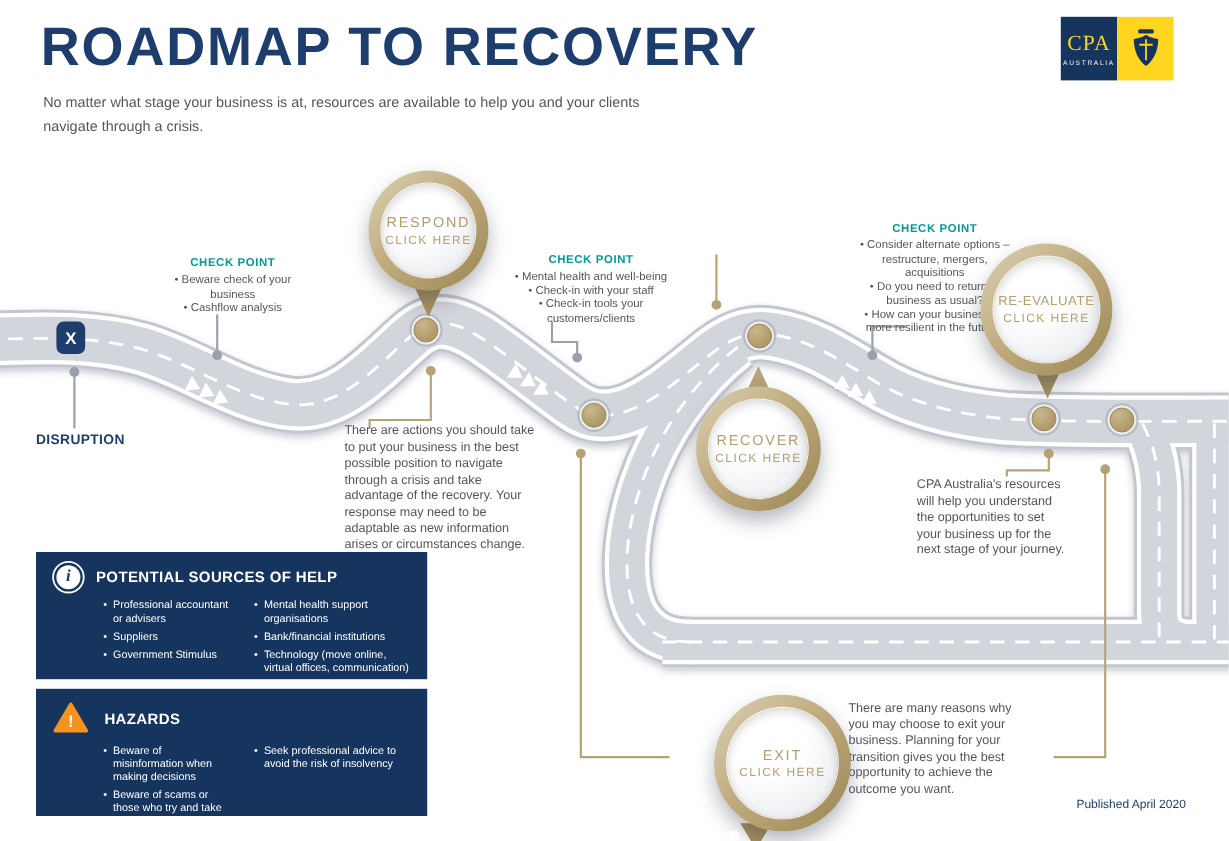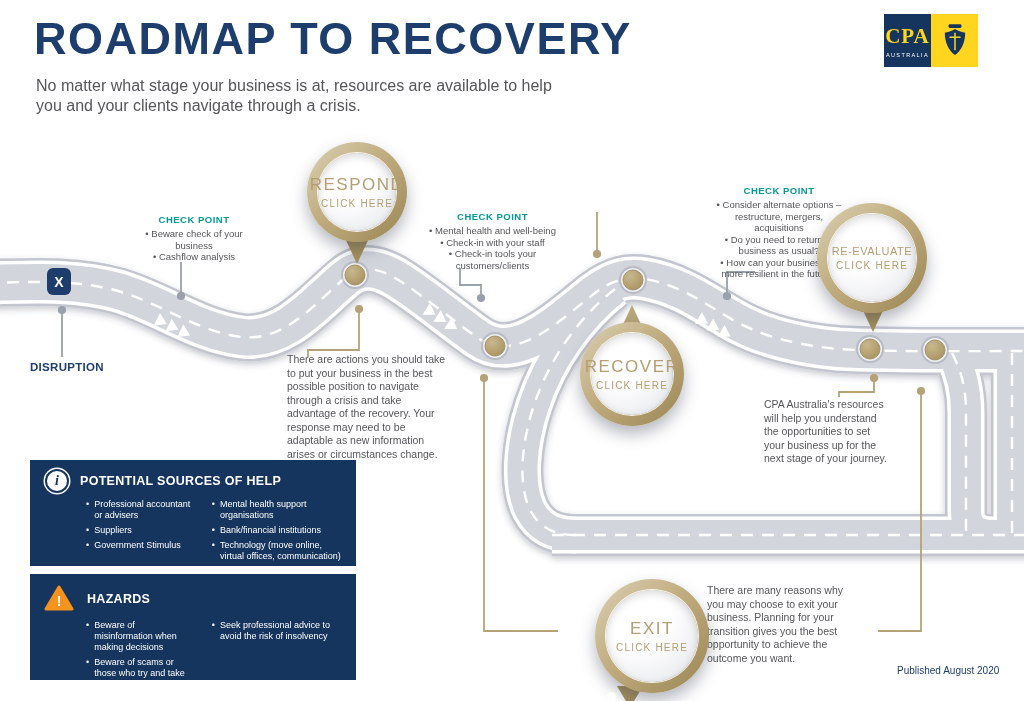--- a/index.html
+++ b/index.html
@@ -4,25 +4,25 @@
 <style>
   html,body{margin:0;padding:0;background:#fff;}
   #stage{position:relative;width:1024px;height:701px;background:#ffffff;overflow:hidden;
          font-family:"Liberation Sans", sans-serif;}
   svg{display:block;}
   .abs{position:absolute;}
 
   
   .title{position:absolute;left:34px;top:13px;font-size:45px;letter-spacing:1.5px;color:#1d3e6d;
          white-space:nowrap;font-weight:700;}
-  .subtitle{position:absolute;left:36px;top:76px;width:545px;font-size:16px;line-height:19.5px;color:#55565a;}
+  .subtitle{position:absolute;left:36px;top:76px;width:545px;font-size:12px;line-height:19.5px;color:#55565a;}
   .logo{position:absolute;left:884px;top:14px;display:flex;}
   .logo-blue{width:47px;height:53px;background:#16355e;display:flex;flex-direction:column;
              align-items:center;justify-content:center;}
-  .logo-cpa{color:#ffd520;font-weight:bold;font-size:21px;letter-spacing:1px;font-family:"Liberation Serif",serif;}
+  .logo-cpa{color:#ffd520;font-weight:normal;font-size:18px;letter-spacing:1px;font-family:"Liberation Serif",serif;}
   .logo-aus{color:#ffffff;font-size:5.5px;letter-spacing:1.4px;margin-top:3px;}
   .logo-yellow{width:47px;height:53px;background:#ffd520;display:flex;align-items:center;justify-content:center;}
 
   
   .start{position:absolute;left:47px;top:268px;width:24px;height:27px;background:#1d3e6d;border-radius:6px;
          display:flex;align-items:center;justify-content:center;color:#fff;font-weight:bold;font-size:14px;}
 
   
   .note{position:absolute;font-size:10.5px;line-height:13.5px;color:#55565a;}
   .cp{position:absolute;text-align:center;}
@@ -33,21 +33,21 @@
   .published{position:absolute;left:897px;top:665px;font-size:10px;color:#1d3e6d;}
 
   
   .pin{position:absolute;border-radius:50%;
        background:linear-gradient(135deg,#dbd1b5 0%,#c0ac7f 45%,#97824f 105%);
        box-shadow:0 8px 16px rgba(40,50,70,.35);}
   .pin-inner{position:absolute;inset:11px;border-radius:50%;
        background:radial-gradient(circle at 36% 30%,#ffffff 35%,#f2f3f5 65%,#e2e4e9 100%);
        box-shadow:inset 0 3px 8px rgba(0,0,0,.15),0 0 0 1px rgba(255,255,255,.85);
        display:flex;flex-direction:column;align-items:center;justify-content:center;gap:3px;}
-  .pin-label{color:#b49e72;font-size:17px;letter-spacing:1.5px;}
+  .pin-label{color:#b49e72;font-size:12px;letter-spacing:1.5px;}
   .pin-cta{color:#b49e72;font-size:10px;letter-spacing:1.2px;}
   .ptr{position:absolute;width:0;height:0;}
   .ptr-down{border-left:13px solid transparent;border-right:13px solid transparent;border-top:28px solid #a8925f;}
   .ptr-up{border-left:13px solid transparent;border-right:13px solid transparent;border-bottom:28px solid #b7a477;}
   .white-dot{position:absolute;left:607px;top:692px;width:9px;height:9px;border-radius:50%;background:#fff;}
 
   
   .nbox{position:absolute;left:30px;width:326px;height:106px;background:#16355e;color:#fff;}
   .box-head{display:flex;align-items:center;gap:13px;padding:11px 0 0 14px;}
   .box-title{font-size:12.5px;font-weight:bold;letter-spacing:.3px;}
@@ -321,15 +321,15 @@
       </ul>
       <ul class="bcol c2">
         <li>
             <span class="blt">•</span>
             <span>Seek professional advice to avoid the risk of insolvency</span>
           </li>
       </ul>
     </div>
   </div>
 
-  <div class="published">Published August 2020</div>
+  <div class="published">Published April 2020</div>
 
 </div>
 
 </body></html>

